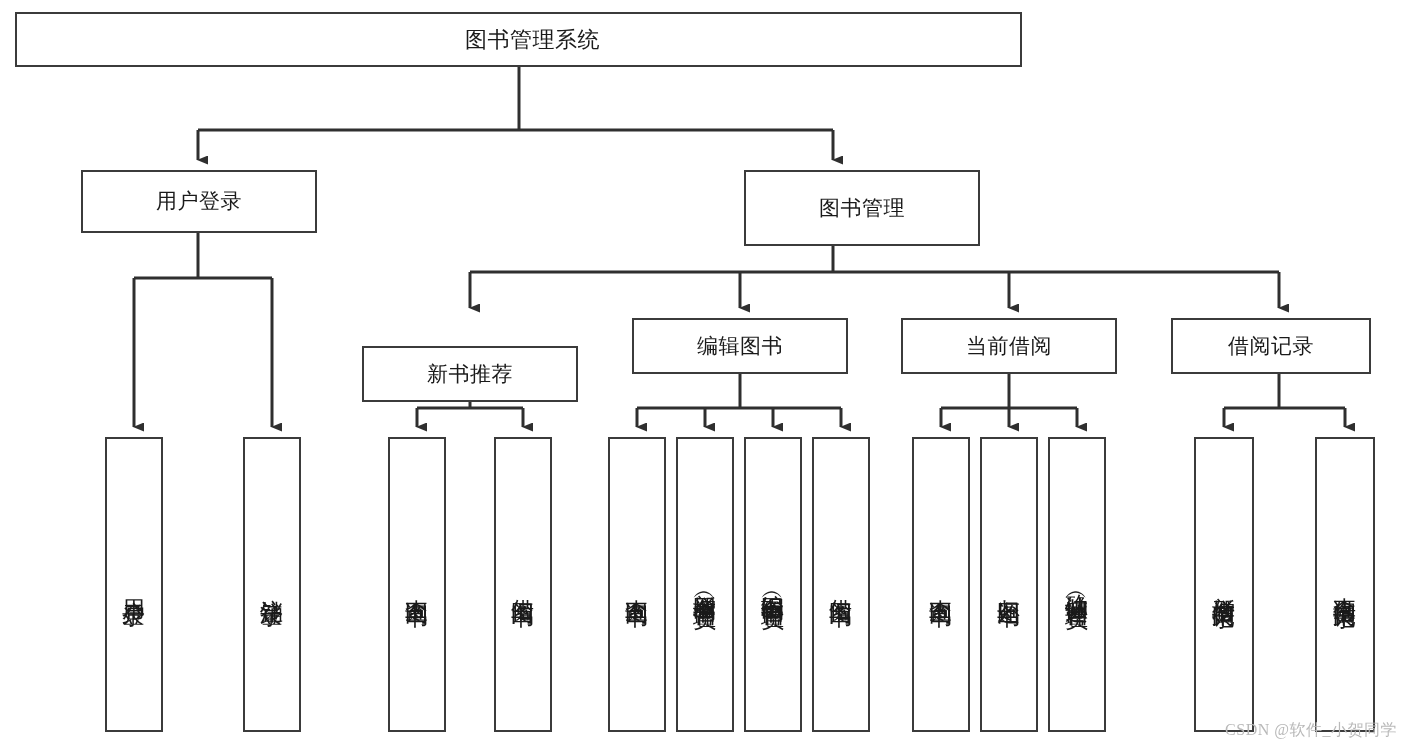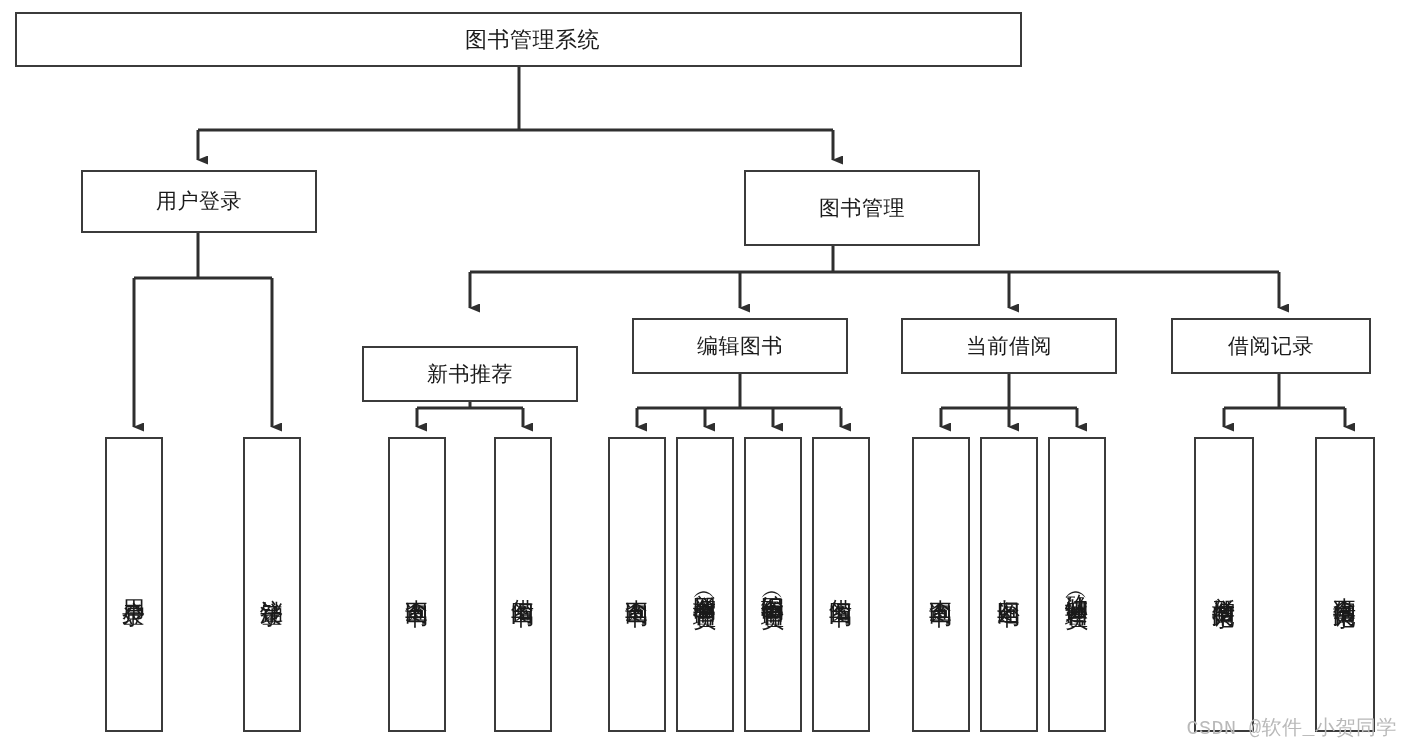--- a/index.html
+++ b/index.html
@@ -62,25 +62,25 @@
     font-size: 23px;
     line-height: 1.05;
     letter-spacing: 2px;
     white-space: nowrap;
     max-height: 100%;
   }
   #watermark {
     position: absolute;
     right: 8px;
     bottom: 6px;
-    font-size: 20px;
+    font-size: 16px;
     color: #b9b9b9;
     letter-spacing: 0.5px;
     white-space: nowrap;
-    font-family: Liberation Mono, monospace;
+    font-family: Liberation Serif, serif;
   }
 </style>
 </head>
 <body>
 
 <div id="diagram-root">
 
   <svg id="edges-layer" viewBox="0 0 1405 747" width="1405" height="747" xmlns="http://www.w3.org/2000/svg">
     <defs>
       <marker id="arrowhead" markerWidth="9" markerHeight="11" refX="4.5" refY="10" orient="auto" markerUnits="userSpaceOnUse">

